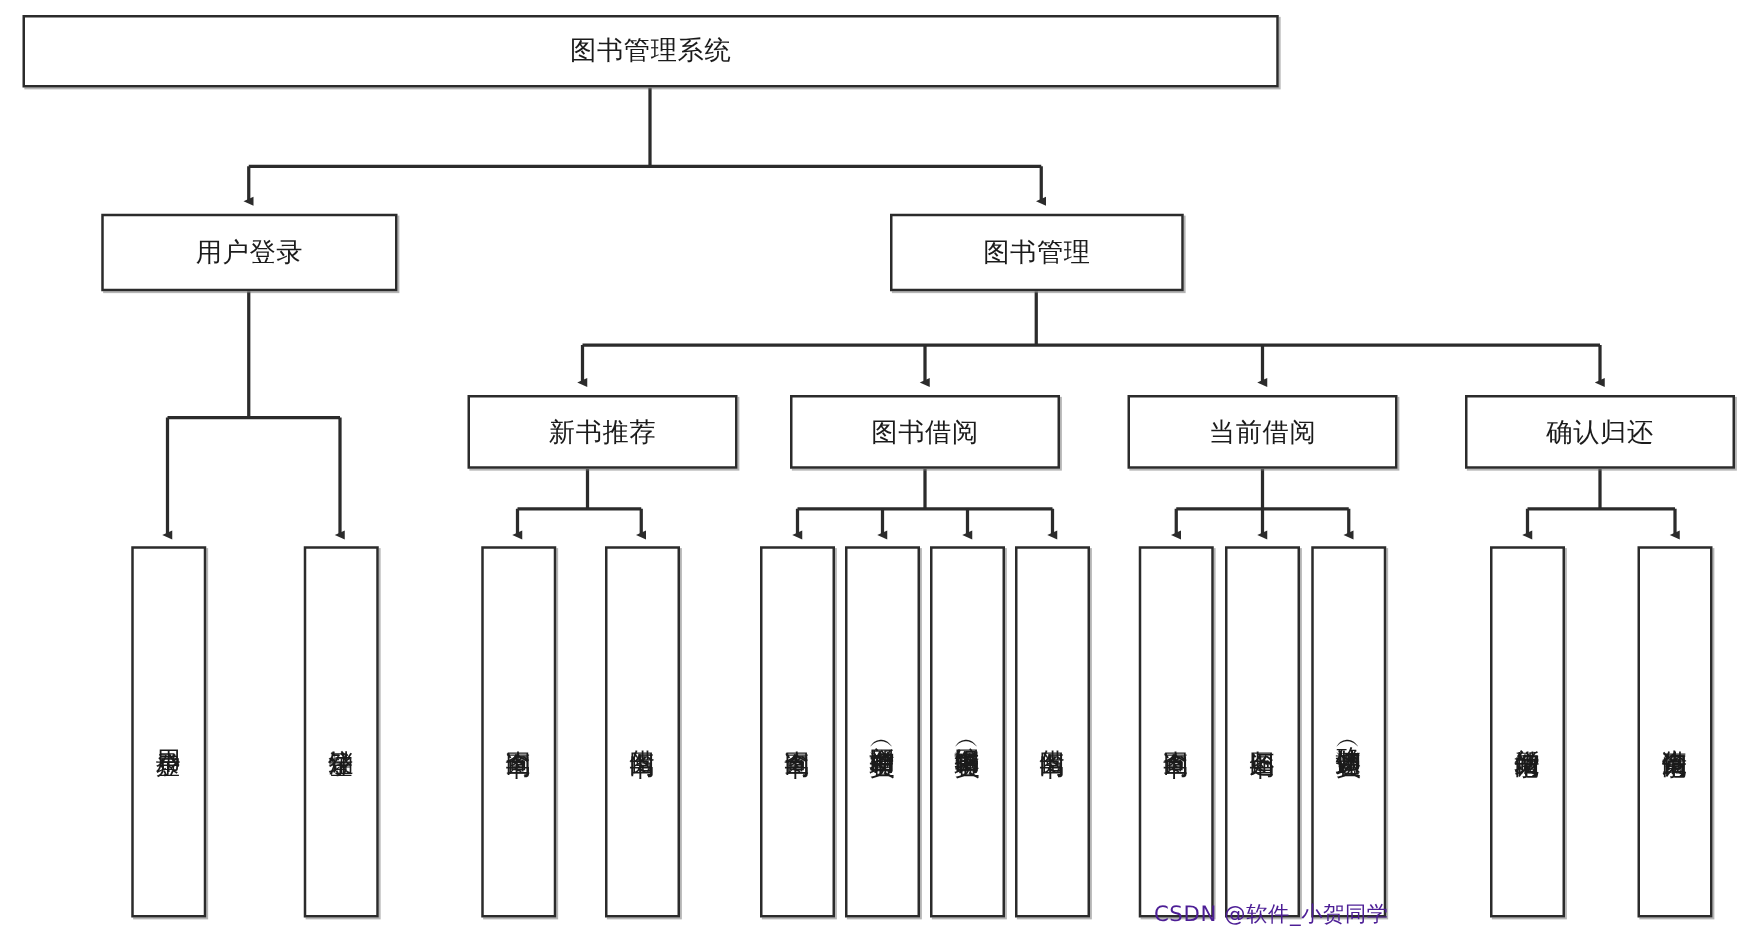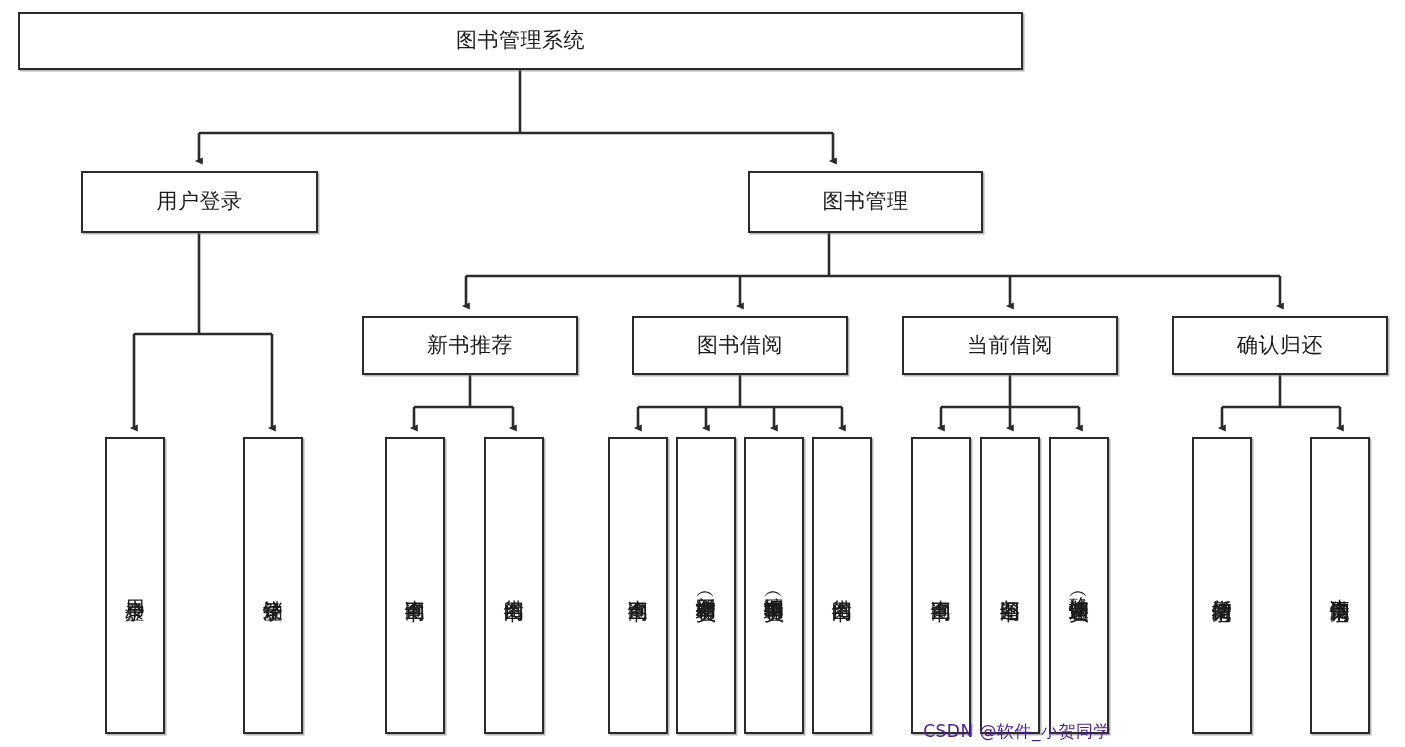--- a/index.html
+++ b/index.html
@@ -129,25 +129,25 @@
     </g>
   </svg>
 
   <div class="node-box" style="left:18px; top:12px; width:1005px; height:58px;">
     <span class="node-label-h">图书管理系统</span>
   </div>
 
   <div class="node-box" style="left:81px; top:171px; width:237px; height:62px;">
     <span class="node-label-h">用户登录</span>
   </div>
-  <div class="node-box" style="left:712px; top:171px; width:235px; height:62px;margin-left:36px;">
+  <div class="node-box" style="left:712px; top:171px; width:235px; height:62px;">
     <span class="node-label-h">图书管理</span>
   </div>
 
-  <div class="node-box" style="left:362px; top:316px; width:216px; height:59px;">
+  <div class="node-box" style="left:374px; top:316px; width:216px; height:59px;">
     <span class="node-label-h">新书推荐</span>
   </div>
   <div class="node-box" style="left:632px; top:316px; width:216px; height:59px;">
     <span class="node-label-h">图书借阅</span>
   </div>
   <div class="node-box" style="left:902px; top:316px; width:216px; height:59px;">
     <span class="node-label-h">当前借阅</span>
   </div>
   <div class="node-box" style="left:1172px; top:316px; width:216px; height:59px;">
     <span class="node-label-h">确认归还</span>

